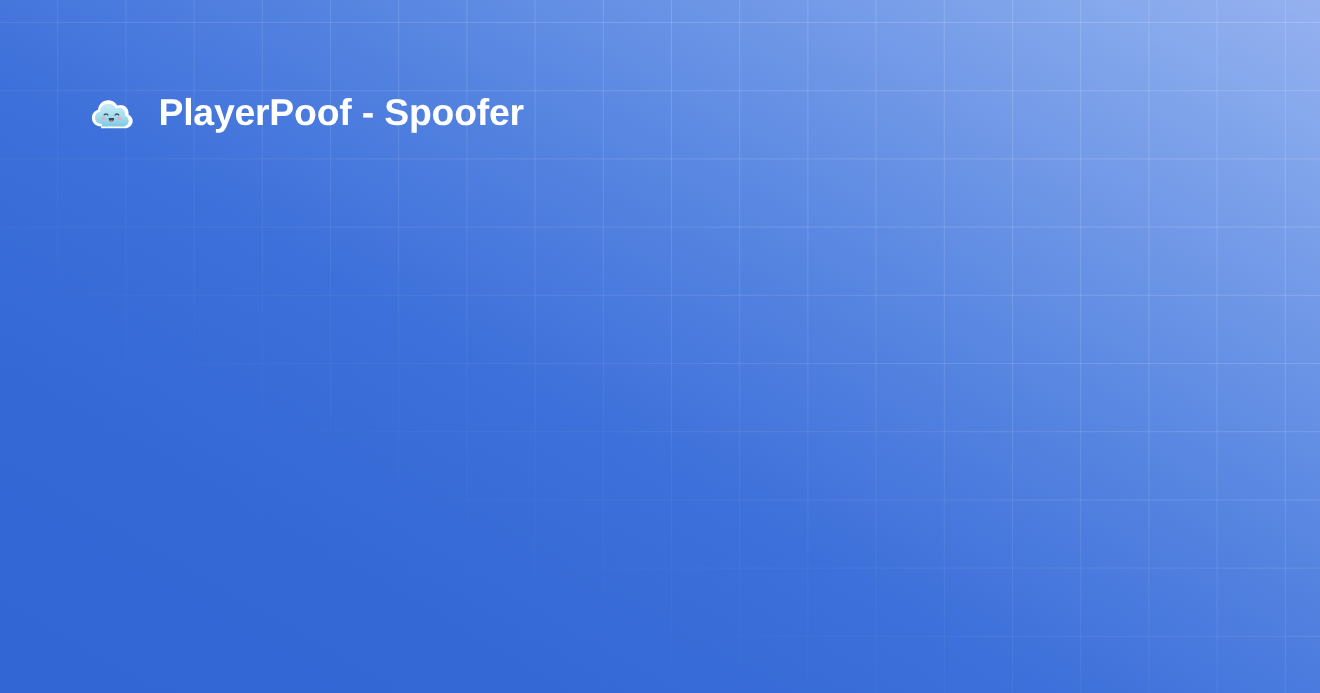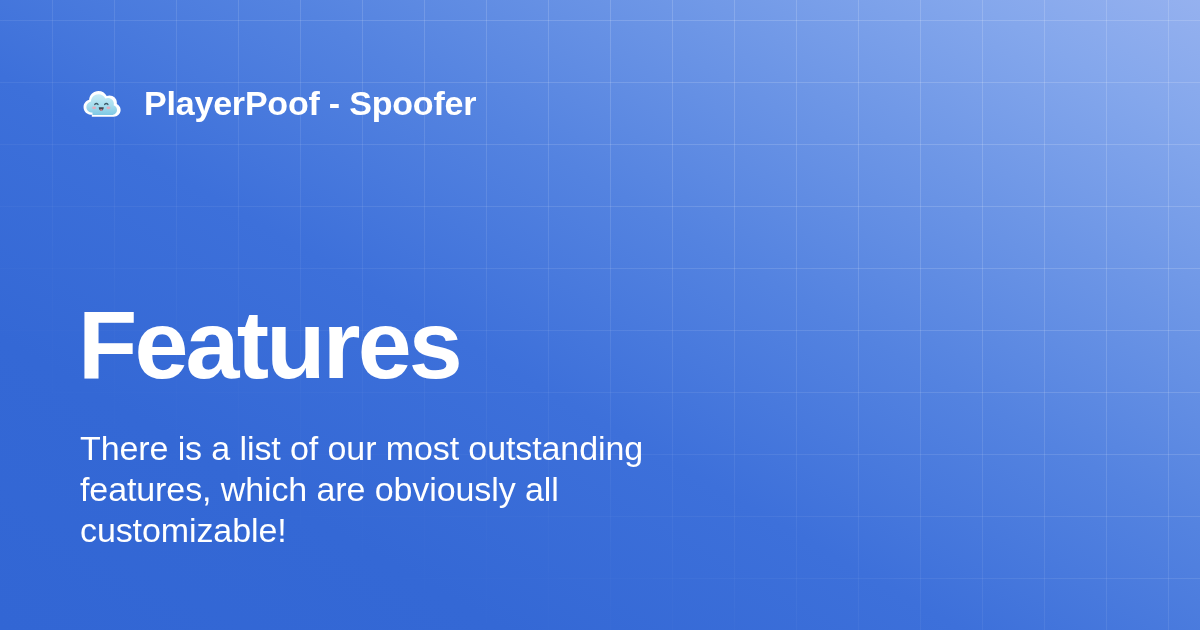--- a/index.html
+++ b/index.html
@@ -144,18 +144,16 @@
 
         <path d="M28.6 38.6h7.6c0 3.2-1.7 5.2-3.8 5.2s-3.8-2-3.8-5.2z" fill="#44454e"></path>
         <path d="M30.3 42.4c.6-.5 1.4-.8 2.2-.8s1.5.3 2.1.8c-.6.9-1.3 1.4-2.2 1.4s-1.6-.5-2.1-1.4z" fill="#ef8fa3"></path>
 
         <ellipse cx="21.6" cy="39.3" rx="3.1" ry="2.1" fill="#f2a3b4" opacity="0.85"></ellipse>
         <ellipse cx="43.4" cy="39.3" rx="3.1" ry="2.1" fill="#f2a3b4" opacity="0.85"></ellipse>
       </svg>
       <span class="brand-title">PlayerPoof - Spoofer</span>
     </div>
 
-    <h1 class="headline">Features</h1>
 
-    <p class="subtitle">There is a list of our most outstanding features, which are obviously all customizable!</p>
 
   </div>
 </div>
 
 </body></html>

